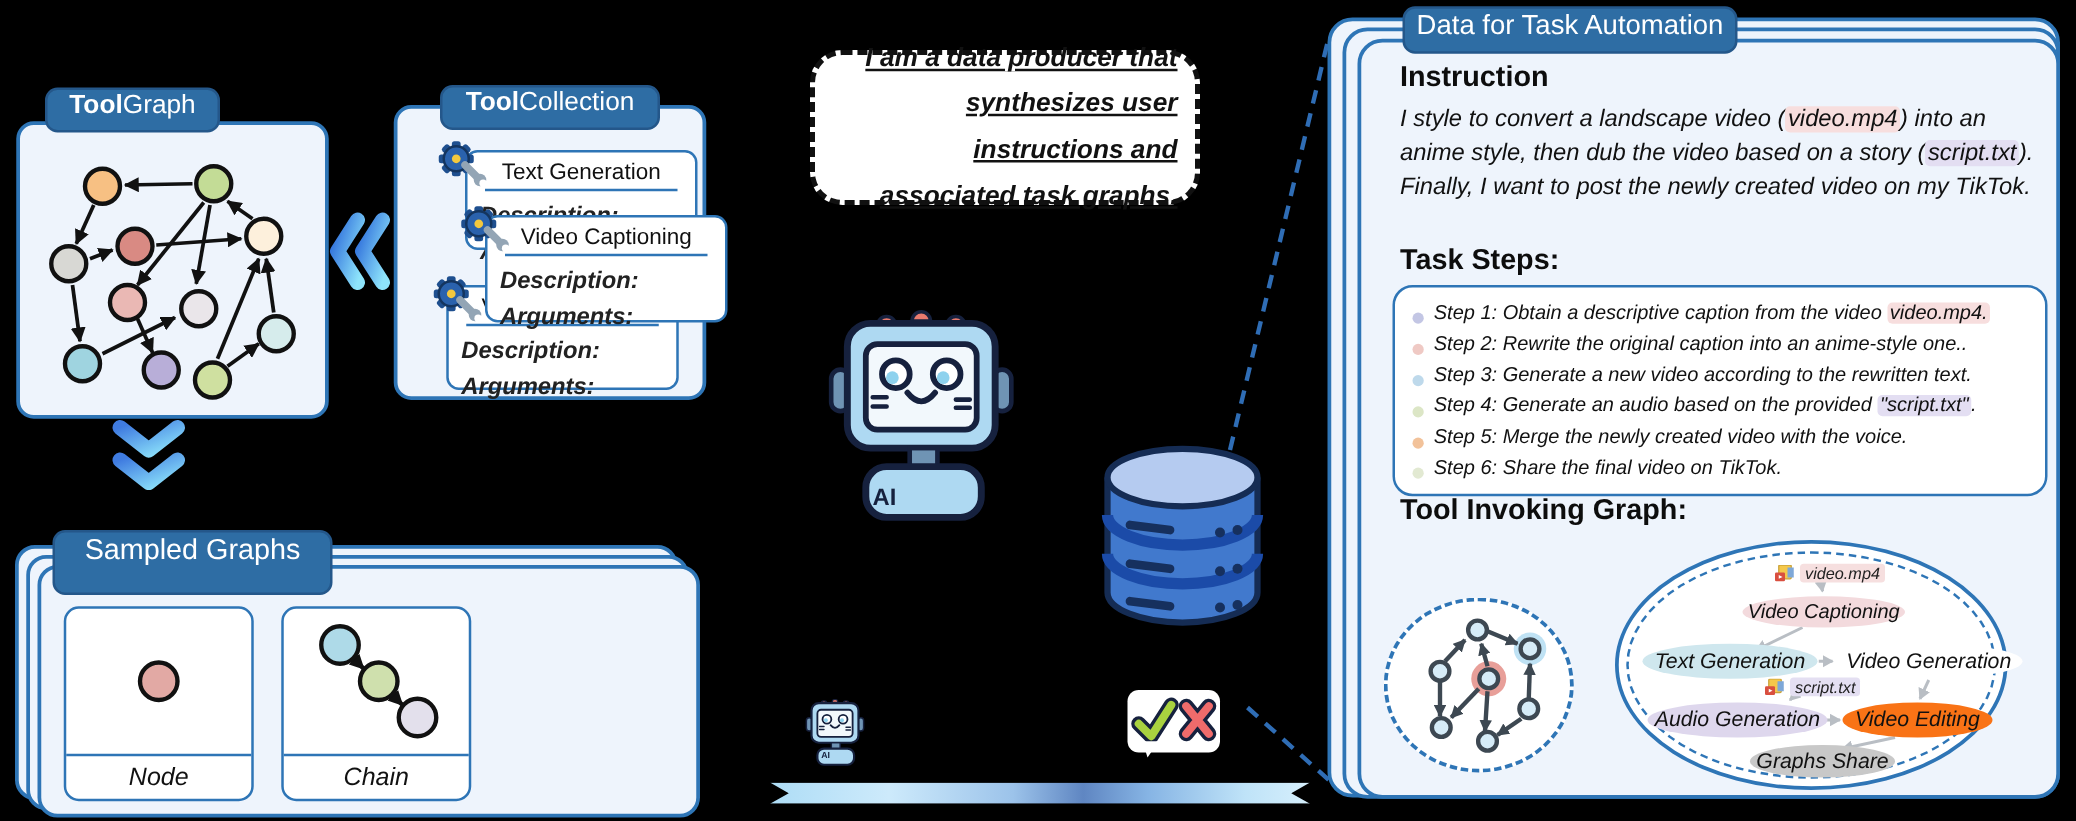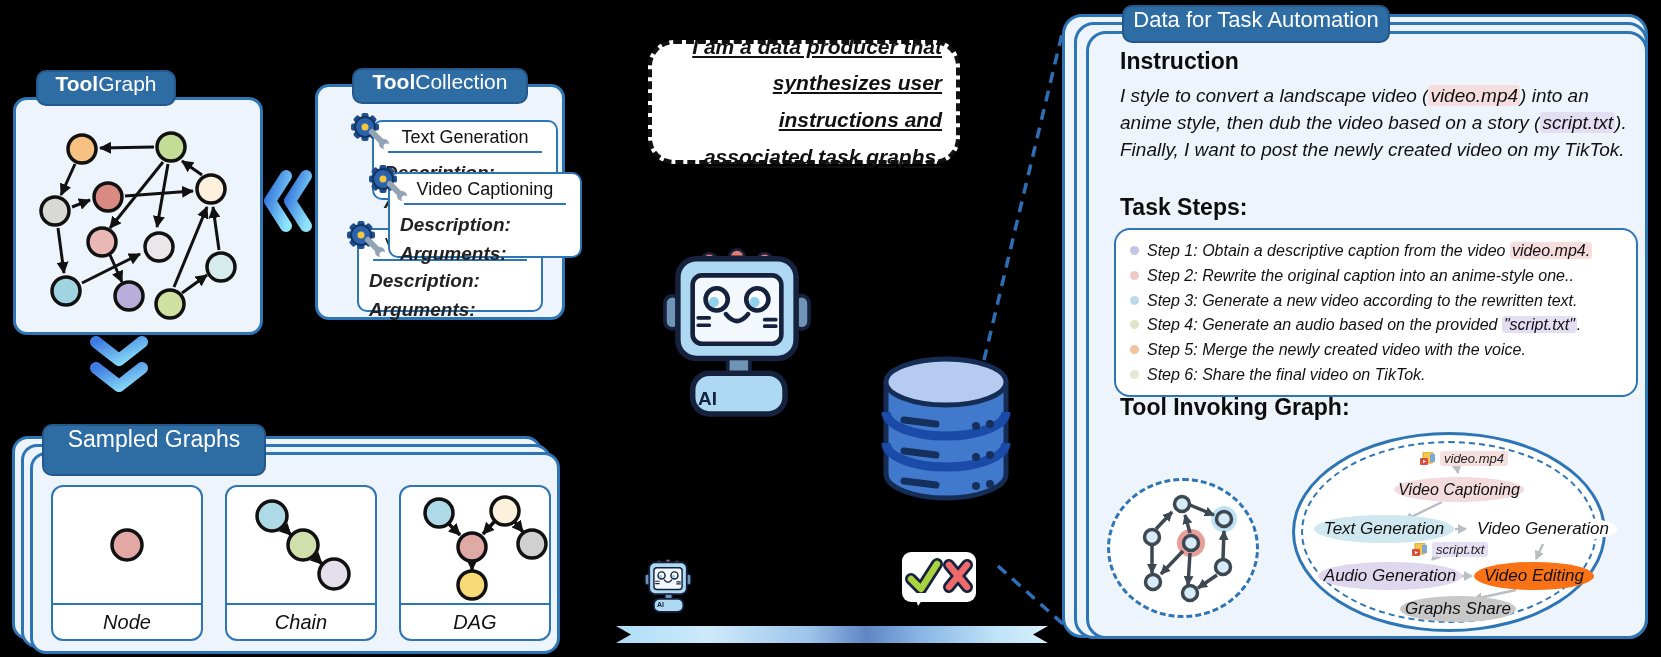--- a/index.html
+++ b/index.html
@@ -20,21 +20,21 @@
   .speech{position:absolute;left:648px;top:40px;width:312px;height:124px;background:#fff;border:4px dashed #111;
           border-radius:26px;display:flex;align-items:center;justify-content:center;text-align:right;
           font-style:italic;font-weight:bold;font-size:21px;line-height:1.75;text-decoration:underline;
           box-sizing:border-box;padding:0 14px;}
   .h{position:absolute;font-weight:bold;font-size:23px;color:#0d0d0d;}
   .body-txt{position:absolute;font-style:italic;font-size:19px;line-height:1.43;color:#111;}
   .hl-pink{background:#f7dede;border-radius:4px;padding:0 2px;}
   .hl-lavender{background:#e3def2;border-radius:4px;padding:0 2px;}
   .steps-box{position:absolute;left:1114px;top:228px;width:524px;background:#fff;border:2.5px solid #2e75b6;
           border-radius:16px;box-sizing:border-box;padding:9px 12px 7px 14px;}
-  .step{display:flex;align-items:flex-start;font-style:italic;font-size:16px;line-height:1.55;color:#111;}
+  .step{display:flex;align-items:center;font-style:italic;font-size:16px;line-height:1.55;color:#111;}
   .dot{width:9px;height:9px;border-radius:50%;flex:none;margin:7px 8px 0 0;}
   .pill{position:absolute;border-radius:50%;display:flex;align-items:center;justify-content:center;
         font-style:italic;font-size:17px;color:#111;white-space:nowrap;z-index:4;box-sizing:border-box;}
   .file-tag{position:absolute;display:flex;align-items:center;gap:4px;font-style:italic;font-size:13px;color:#222;z-index:4;}
   .file-tag .fname{border-radius:3px;padding:0 4px;}
   .stack-layer{position:absolute;background:#eef4fc;border:3px solid #2e75b6;border-radius:16px;box-sizing:border-box;}
   .ellipse-outer{position:absolute;left:1292px;top:432px;width:314px;height:200px;background:#fff;
         border:3px solid #2e75b6;border-radius:50%;box-sizing:border-box;z-index:2;}
   .ellipse-inner{position:absolute;inset:6px;border:2.5px dashed #2e75b6;border-radius:50%;}
   .dashed-circle{position:absolute;left:1107px;top:478px;width:152px;height:140px;background:#fff;
@@ -220,41 +220,20 @@
         <g stroke="#111" stroke-width="3.5" marker-end="url(#ac)">
           <line x1="56" y1="40" x2="64" y2="48"></line>
           <line x1="87" y1="69" x2="95" y2="77"></line>
         </g>
         <circle cx="45" cy="29" r="15" fill="#aedae8" stroke="#111" stroke-width="3.5"></circle>
         <circle cx="76" cy="58" r="15" fill="#cfe0ad" stroke="#111" stroke-width="3.5"></circle>
         <circle cx="107" cy="87" r="15" fill="#e3e0ec" stroke="#111" stroke-width="3.5"></circle>
       </svg>
       <div class="sample-label">Chain</div>
     </div>
-    <div class="sample-card" style="left:366px;top:30px;width:152px;height:156px;">
-      <svg width="148" height="118" viewBox="0 0 148 118">
-        <defs>
-            <marker id="ad" markerUnits="userSpaceOnUse" markerWidth="14" markerHeight="12" refX="11" refY="6" orient="auto">
-          <path d="M0 0 L12 6 L0 12 z" fill="#111"></path>
-            </marker>
-          </defs>
-        <g stroke="#111" stroke-width="3.5" marker-end="url(#ad)">
-          <line x1="47" y1="36" x2="59" y2="48"></line>
-          <line x1="94" y1="34" x2="82" y2="47"></line>
-          <line x1="113" y1="34" x2="122" y2="45"></line>
-          <line x1="71" y1="75" x2="71" y2="83"></line>
-        </g>
-        <circle cx="38" cy="26" r="14" fill="#aedae8" stroke="#111" stroke-width="3.5"></circle>
-        <circle cx="104" cy="24" r="14" fill="#fdf0dc" stroke="#111" stroke-width="3.5"></circle>
-        <circle cx="71" cy="60" r="14" fill="#dfa9a6" stroke="#111" stroke-width="3.5"></circle>
-        <circle cx="131" cy="57" r="14" fill="#d0d0d0" stroke="#111" stroke-width="3.5"></circle>
-        <circle cx="71" cy="98" r="14" fill="#f7d978" stroke="#111" stroke-width="3.5"></circle>
-      </svg>
-      <div class="sample-label">DAG</div>
-    </div>
   </div>
   <div class="badge" style="left:42px;top:424px;width:224px;height:52px;font-size:23px;">
     <span>Sampled Graphs</span>
   </div>
 
   <div class="speech">
     <span>I am a data producer that synthesizes user instructions and associated task graphs.</span>
   </div>
 
   <svg class="abs" style="left:652px;top:238px;" width="170" height="180" viewBox="0 0 184 194">

